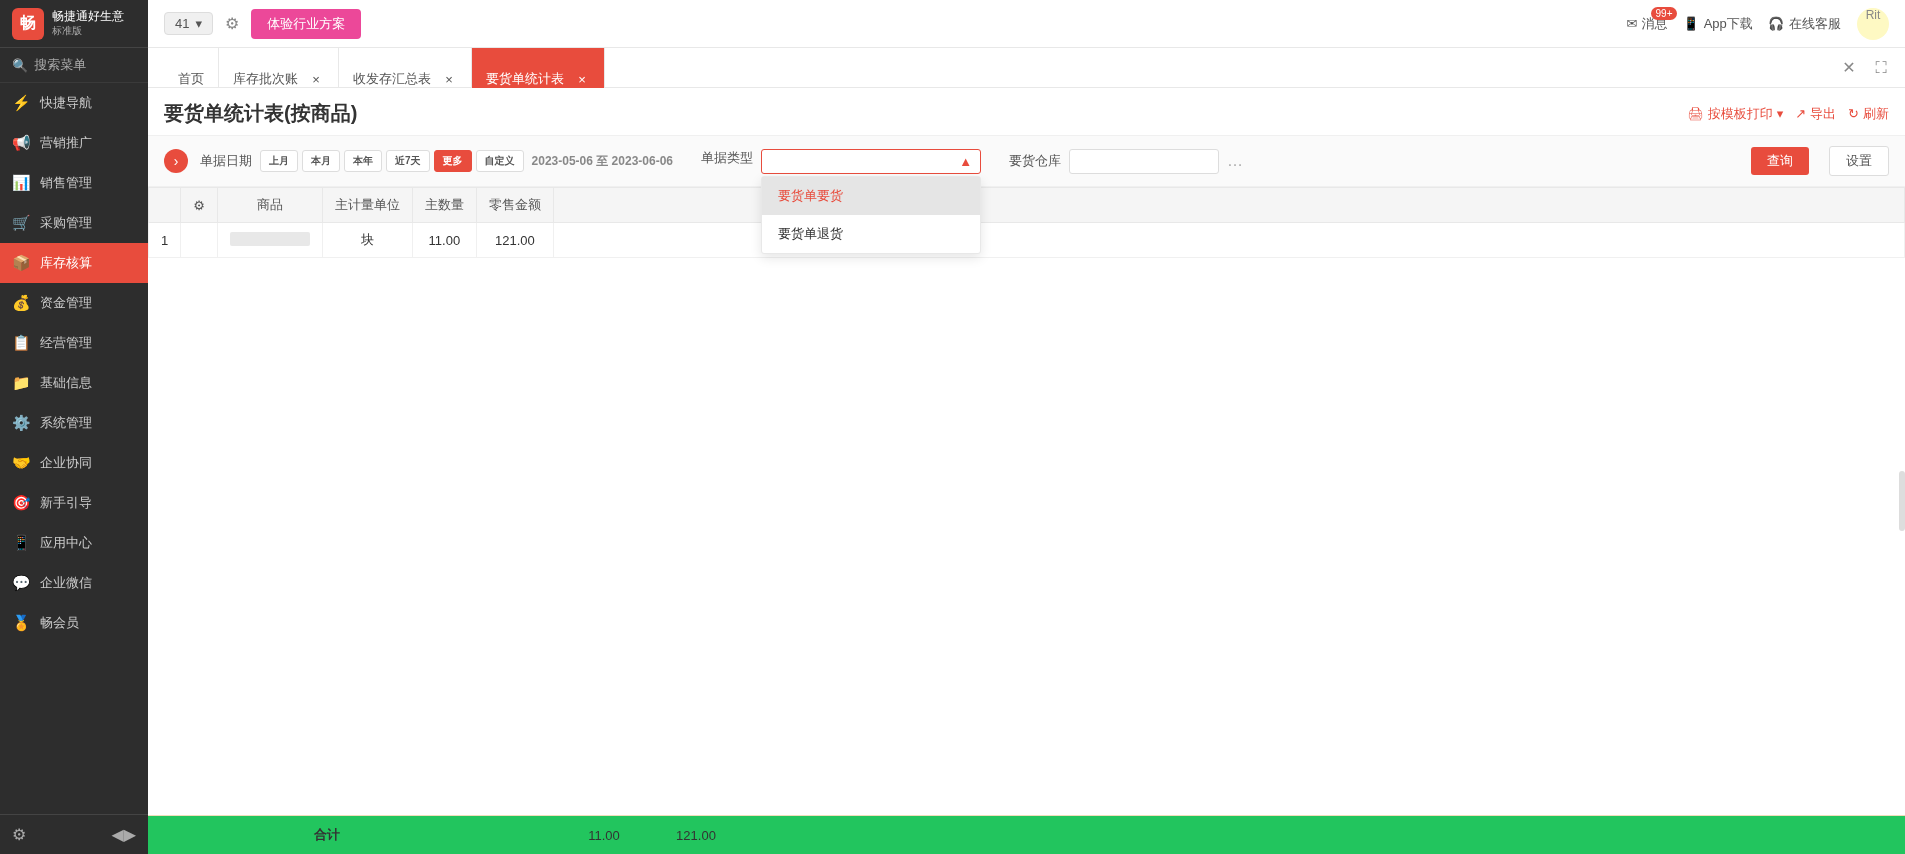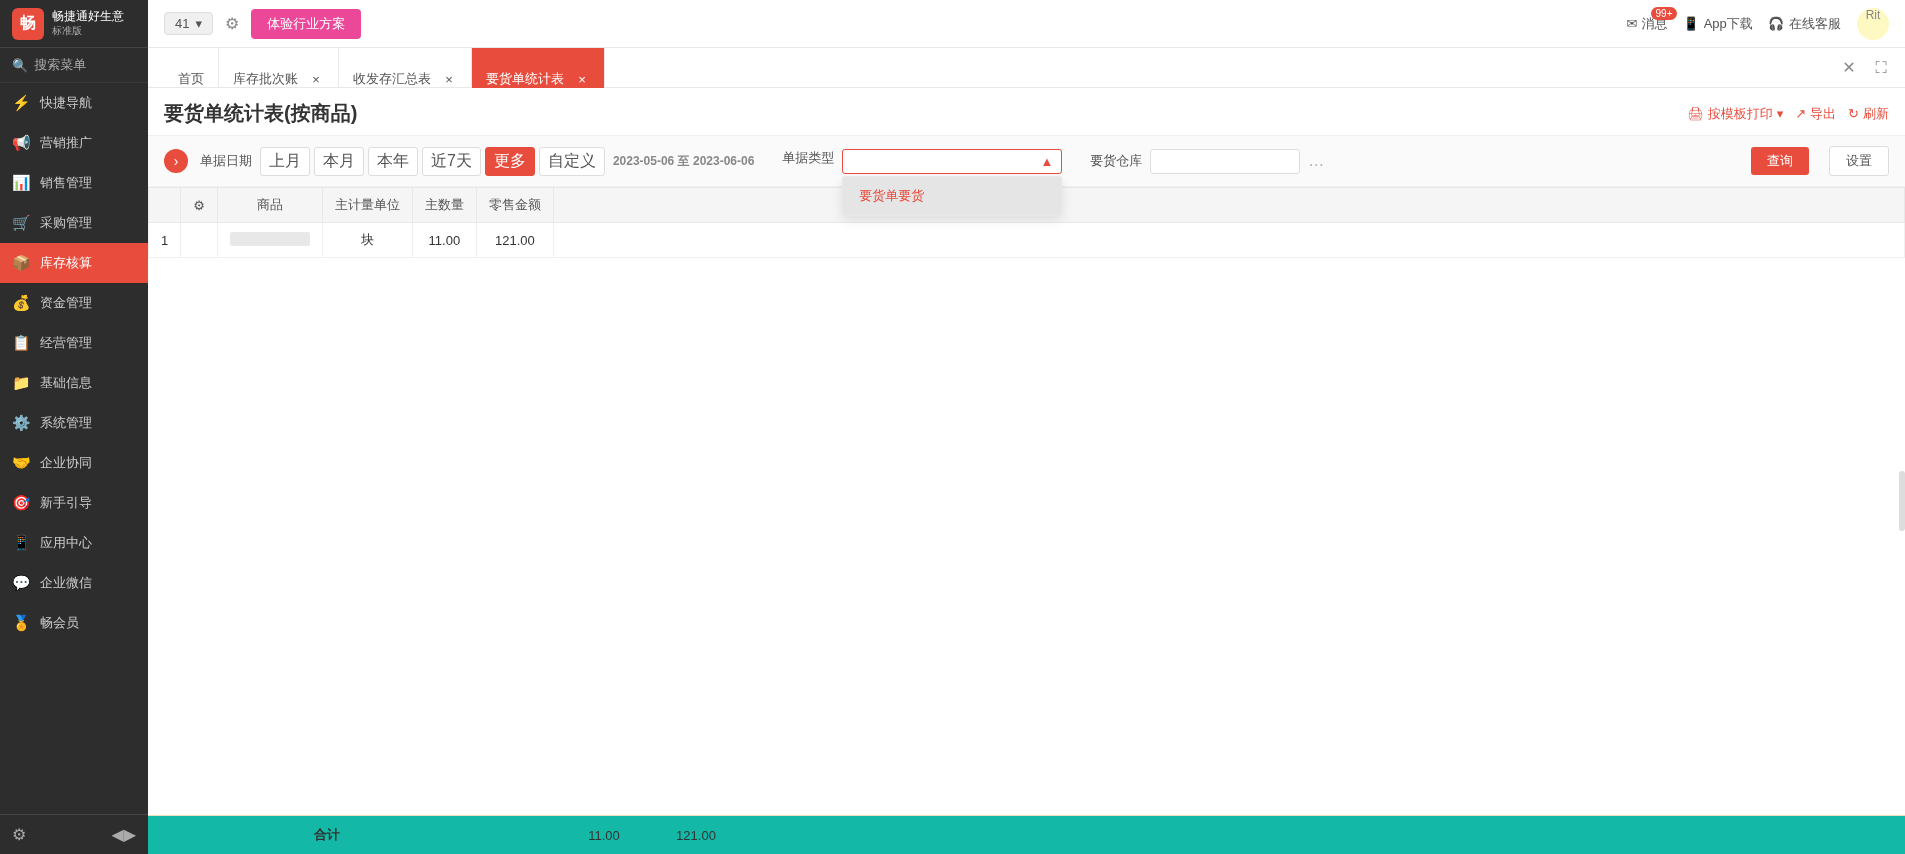--- a/index.html
+++ b/index.html
@@ -165,23 +165,24 @@
       font-size: 14px;
     }
     .filter-group { display: flex; align-items: center; gap: 8px; }
     .filter-label { font-size: 13px; color: #555; }
     .filter-date-btns { display: flex; gap: 4px; }
     .filter-date-btn {
       padding: 3px 8px;
       border: 1px solid #ddd;
       background: #fff;
       border-radius: 3px;
-      font-size: 16px;
+      font-size: 10px;
       color: #555;
       cursor: pointer;
+      font-weight: bold;
     }
     .filter-date-btn.more {
       background: #e84c3d;
       color: white;
       border-color: #e84c3d;
     }
     .filter-date-range { font-size: 12px; color: #888; font-weight: bold; }
     .filter-select-group { display: flex; align-items: flex-start; gap: 8px; margin-left: 16px; }
     .filter-select {
       border: 1px solid #e84c3d;
@@ -273,21 +274,21 @@
       border: 1px solid #f0f0f0;
       padding: 8px 12px;
       text-align: center;
       font-size: 13px;
       color: #333;
     }
     .cell-gray { background: #e8e8e8; display: inline-block; width: 80px; height: 14px; border-radius: 2px; }
 
     
     .table-footer {
-      background: #14b8a6;
+      background: #22c55e;
       border-top: 1px solid #f0debb;
       padding: 10px 16px;
       display: flex;
       align-items: center;
       font-size: 13px;
       color: #333;
     }
     .table-footer-total { font-weight: bold; margin-right: 24px; }
     .footer-cell { min-width: 80px; text-align: center; }
 
@@ -482,20 +483,21 @@
       <div class="filter-select-group">
         <span class="filter-label">单据类型</span>
         <div class="filter-select-wrapper">
           <div class="filter-select" style="min-width:220px; border-color:#e84c3d;">
             <span>&nbsp;</span>
             <span class="filter-select-caret">▲</span>
           </div>
 
           <div class="dropdown" style="top: calc(100% + 2px); z-index: 100; min-width: 220px;">
             <div class="dropdown-item selected">要货单要货</div>
+            <div class="dropdown-item">要货单退货</div>
           </div>
         </div>
       </div>
 
       <div class="filter-warehouse-group">
         <span class="filter-label">要货仓库</span>
         <div class="filter-warehouse-select">
           <span>&nbsp;</span>
         </div>
         <span class="filter-warehouse-dots">…</span>

